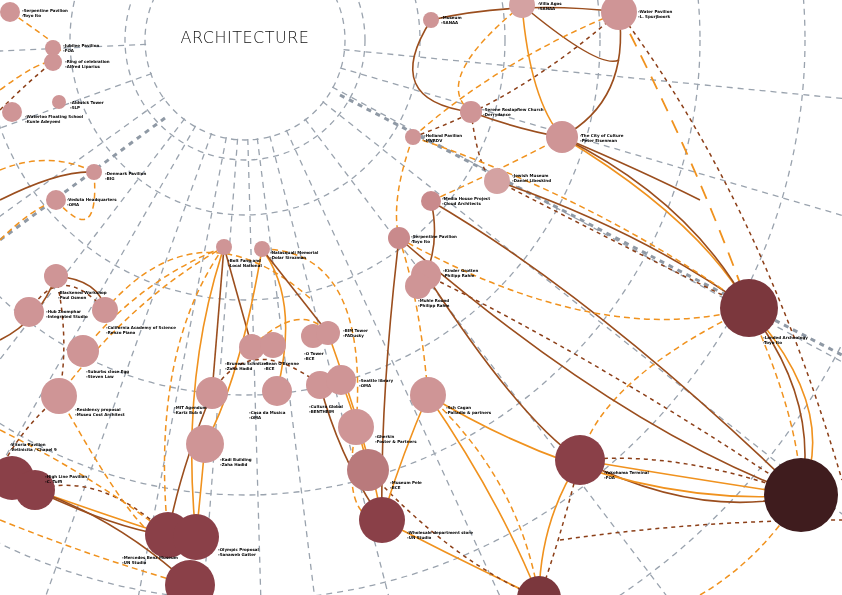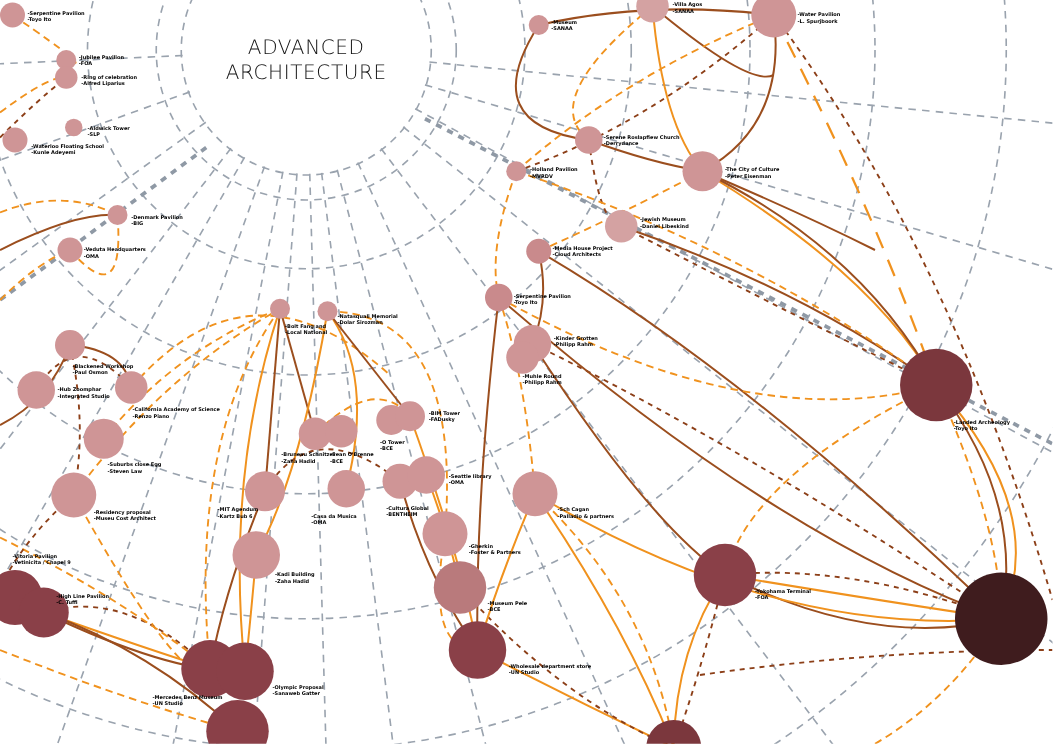--- a/index.html
+++ b/index.html
@@ -185,21 +185,20 @@
     <circle cx="749" cy="308" r="29" fill="#7b373d"></circle>
     <circle cx="580" cy="460" r="25" fill="#8a4048"></circle>
     <circle cx="801" cy="495" r="37" fill="#3f1c1e"></circle>
     <circle cx="539" cy="598" r="22" fill="#7b373d"></circle>
   </g>
 
   <circle cx="245" cy="40" r="98" fill="#fff"></circle>
 </svg>
 
 <div class="title">
-  <div>ADVANCED</div>
   <div>ARCHITECTURE</div>
 </div>
 
 <div class="lbl" style="left:22px;top:8px">-Serpentine Pavilion
 -Toyo Ito</div>
 <div class="lbl" style="left:63px;top:43px">-Jubilee Pavilion
 -FOA</div>
 <div class="lbl" style="left:65px;top:59px">-Ring of celebration
 -Alfred Liparius</div>
 <div class="lbl" style="left:70px;top:100px">-Aldwick Tower

